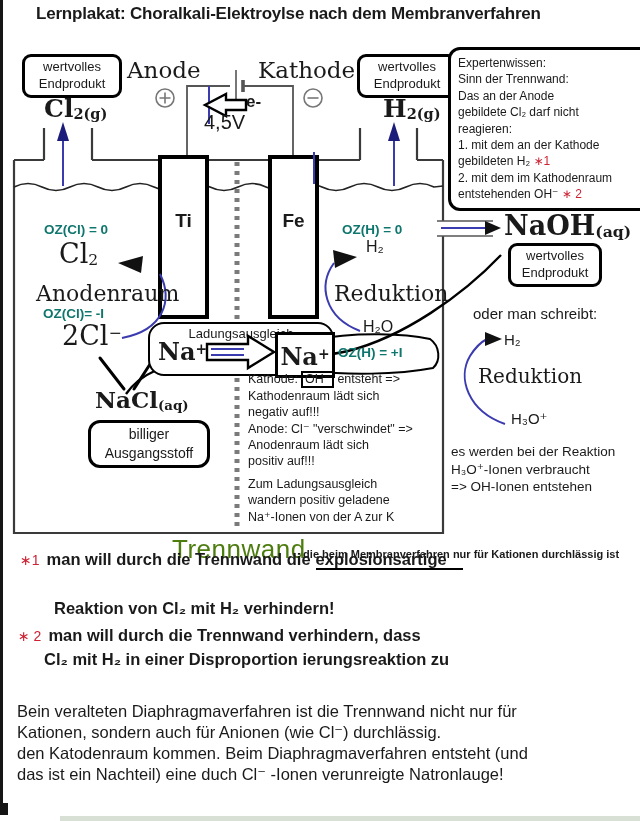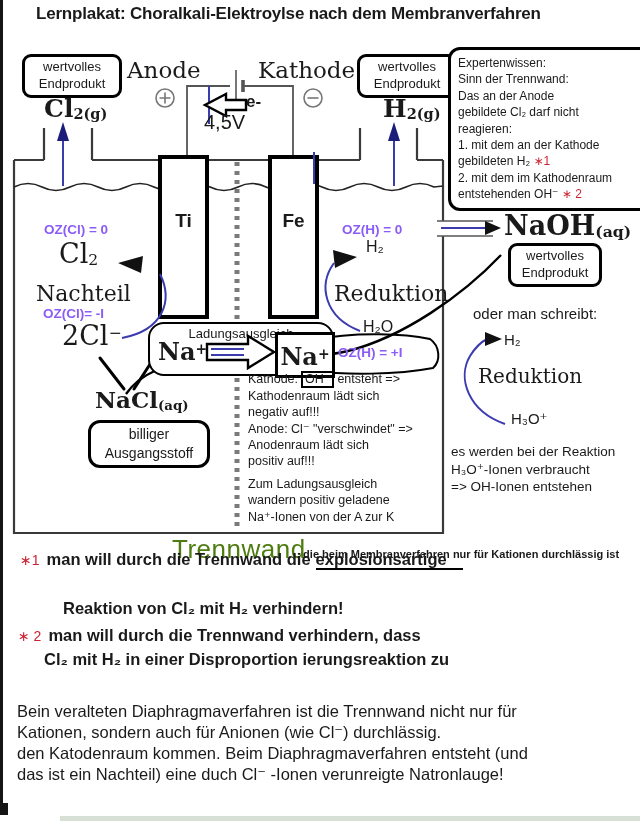--- a/index.html
+++ b/index.html
@@ -1,20 +1,20 @@
 <!DOCTYPE html>
 <html><head>
 <meta charset="utf-8">
 <style>
   html,body{margin:0;padding:0;background:#fff;}
   #poster{position:relative;width:640px;height:821px;background:#fff;overflow:hidden;
           font-family:"Liberation Sans","DejaVu Sans",sans-serif;color:#1a1a1a;}
   .abs{position:absolute;}
   .serif{font-family:"DejaVu Serif","Liberation Serif",serif;text-align:right;}
-  .red{color:#8b5cf6;}
+  .red{color:#0f766e;}
   .star{color:#cc2233;}
   .bx{border:3px solid #000;border-radius:9px;background:#fff;text-align:center;}
   .f-sub{font-size:58%;vertical-align:-0.12em;}
   .f-sup{font-size:58%;vertical-align:0.45em;}
   svg{position:absolute;left:0;top:0;}
   .title{font-size:17px;font-weight:bold;letter-spacing:-0.2px;}
   .prodbox{width:94px;font-size:13px;line-height:1.3;padding:2px 0;}
   .bigform{font-size:25px;font-weight:bold;}
   .lbl-serif{font-size:23px;}
   .expert{width:188px;border:3px solid #000;border-radius:12px;background:#fff;
@@ -143,21 +143,21 @@
     <div><span>gebildeten H₂</span><span class="star"> ∗1</span></div>
     <div>2. mit dem im Kathodenraum</div>
     <div><span>entstehenden OH⁻</span><span class="star"> ∗ 2</span></div>
   </div>
 
   <div class="abs eleclabel" style="left:160px;top:210px;">Ti</div>
   <div class="abs eleclabel" style="left:270px;top:210px;">Fe</div>
 
   <div class="abs ozlbl red" style="left:44px;top:222px;">OZ(Cl) = 0</div>
   <div class="abs serif chem27" style="left:59px;top:238px;"><span>Cl</span><span class="f-sub">2</span></div>
-  <div class="abs serif proc" style="left:36px;top:281px;">Nachteil</div>
+  <div class="abs serif proc" style="left:36px;top:281px;">Anodenraum</div>
   <div class="abs ozlbl red" style="left:43px;top:306px;">OZ(Cl)= -I</div>
   <div class="abs serif chem27" style="left:62px;top:320px;"><span>2Cl</span><span class="f-sup">−</span></div>
   <div class="abs serif" style="left:95px;top:386px;font-size:23px;font-weight:bold;"><span>NaCl</span><span class="f-sub">(aq)</span></div>
   <div class="abs bx" style="left:88px;top:420px;width:116px;font-size:14px;line-height:1.35;padding:2px 0;border-radius:12px;">
     <div>billiger</div>
     <div>Ausgangsstoff</div>
   </div>
 
   <div class="abs ozlbl red" style="left:342px;top:222px;">OZ(H) = 0</div>
   <div class="abs" style="left:366px;top:238px;font-size:16px;">H₂</div>
@@ -197,21 +197,21 @@
     <div>H₃O⁺-Ionen verbraucht</div>
     <div>=&gt; OH-Ionen entstehen</div>
   </div>
 
   <div class="abs" style="left:172px;top:534px;font-size:26px;letter-spacing:0.5px;color:#4d7c0f;">Trennwand</div>
   <div class="abs smallbold" style="left:297px;top:548px;">, die beim Membranverfahren nur für Kationen durchlässig ist</div>
 
   <div class="abs fnline" style="left:20px;top:550px;text-align:center;">
     <span class="fnmark">∗1</span><span class="fnb">man will durch die Trennwand die</span><span class="fnb fn-ul">explosionsartige</span>
   </div>
-  <div class="abs fnb" style="left:46px;top:599px;margin-left:17px;">Reaktion von Cl₂ mit H₂ verhindern!</div>
+  <div class="abs fnb" style="left:46px;top:599px;margin-left:8px;">Reaktion von Cl₂ mit H₂ verhindern!</div>
 
   <div class="abs fnline" style="left:18px;top:626px;">
     <span class="fnmark">∗ 2</span><span class="fnb">man will durch die Trennwand verhindern, dass</span>
   </div>
   <div class="abs fnb" style="left:44px;top:650px;margin-left:0;">Cl₂ mit H₂ in einer Disproportion ierungsreaktion zu</div>
 
   <div class="abs para" style="left:17px;top:701px;width:615px;">
     <div>Bein veralteten Diaphragmaverfahren ist die Trennwand nicht nur für</div>
     <div>Kationen, sondern auch für Anionen (wie Cl⁻) durchlässig.</div>
     <div>den Katodenraum kommen. Beim Diaphragmaverfahren entsteht (und</div>

